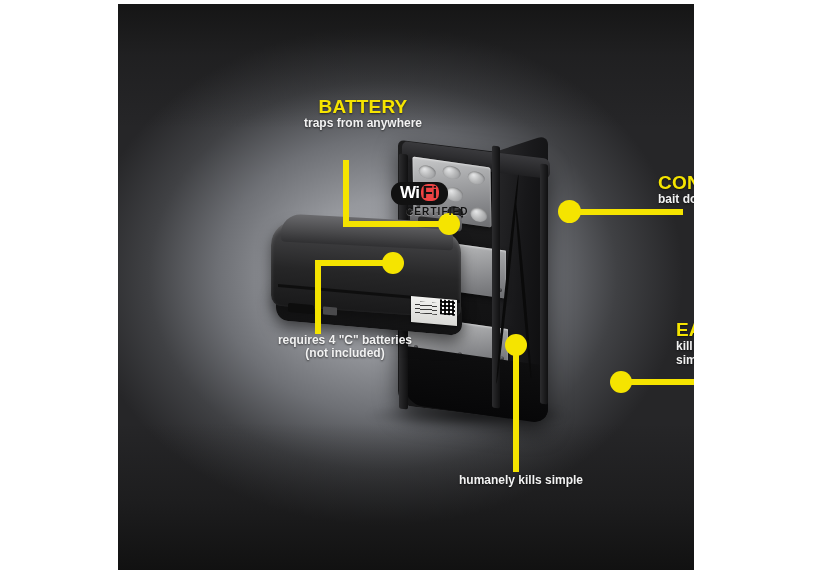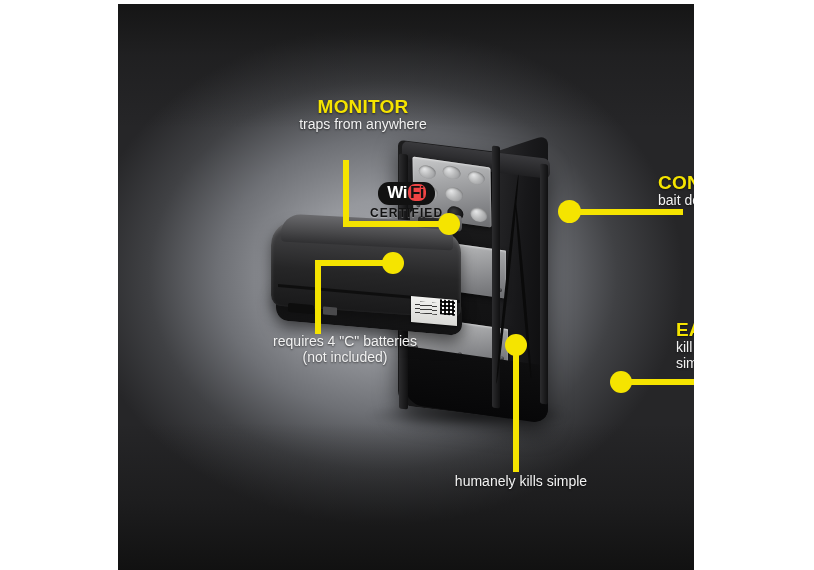--- a/index.html
+++ b/index.html
@@ -28,21 +28,21 @@
       rgba(0,0,0,0) 22%,rgba(0,0,0,0) 74%,rgba(18,18,18,.45) 88%,rgba(16,16,16,.95) 100%);
   }
 
   
   .callout{position:absolute;z-index:6;line-height:1.12;}
   .callout .hl{
     color:#f5e400;font-weight:bold;font-size:19px;letter-spacing:.2px;
     text-shadow:0 1px 2px rgba(0,0,0,.55);
   }
   .callout .sub{
-    color:#f2f2f2;font-size:14px;font-weight:normal;
+    color:#f2f2f2;font-size:12px;font-weight:bold;
     text-shadow:0 1px 2px rgba(0,0,0,.6);
   }
 
   #co-monitor{left:150px;top:92px;width:190px;text-align:center;}
   #co-battery{left:112px;top:330px;width:230px;text-align:center;}
   #co-convenient{left:540px;top:168px;width:160px;text-align:left;}
   #co-easyopen{left:558px;top:315px;width:150px;text-align:left;}
   #co-shock{left:288px;top:470px;width:230px;text-align:center;}
 
   
@@ -79,22 +79,22 @@
   }
   #wifi-pill .wtxt{
     color:#fff;font-weight:bold;font-size:17px;letter-spacing:-.5px;
     font-family:"Liberation Sans",sans-serif;line-height:1;
   }
   #wifi-pill .wfi{
     display:inline-block;background:#ef4444;color:#111;border-radius:7px;
     padding:0 2px;margin-left:1px;
   }
   #wifi-cert{
-    color:#121212;font-size:12px;font-weight:bold;letter-spacing:1.1px;
-    margin-top:1px;text-shadow:0 1px 0 rgba(255,255,255,.25);
+    color:#121212;font-size:10px;font-weight:bold;letter-spacing:1.1px;
+    margin-top:1px;text-shadow:0 1px 0 rgba(255,255,255,.25);margin-left:36px;
   }
 
   
   #product{position:absolute;left:0;top:0;width:576px;height:566px;z-index:3;}
 
   
   #bat-body{
     position:absolute;left:153px;top:222px;width:190px;height:86px;
     background:linear-gradient(180deg,#5a5a5c 0%,#3e3e40 18%,#262627 55%,#19191a 100%);
     border-radius:26px 20px 10px 10px;
@@ -309,21 +309,21 @@
     <div class="dot" id="dot-sho"></div>
 
     <div id="wifi-badge">
       <div id="wifi-pill">
         <span class="wtxt">Wi</span><span class="wtxt wfi">Fi</span>
       </div>
       <div id="wifi-cert">CERTIFIED</div>
     </div>
 
     <div class="callout" id="co-monitor">
-      <div class="hl">MONITOR</div>
+      <div class="hl">BATTERY</div>
       <div class="sub">traps from anywhere</div>
     </div>
 
     <div class="callout" id="co-battery">
       <div class="sub">requires 4 "C" batteries</div>
       <div class="sub">(not included)</div>
     </div>
 
     <div class="callout" id="co-convenient">
       <div class="hl">CONVENIENT</div>

